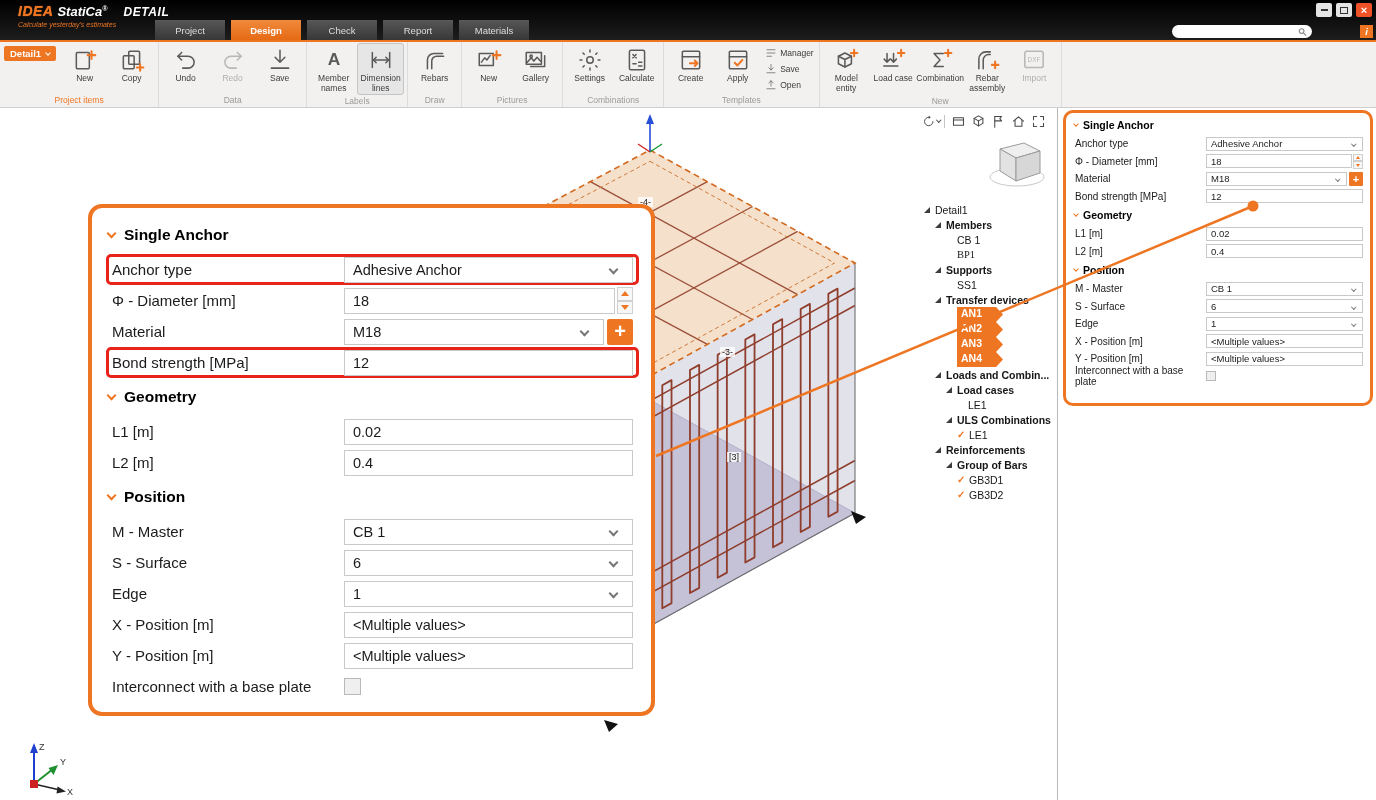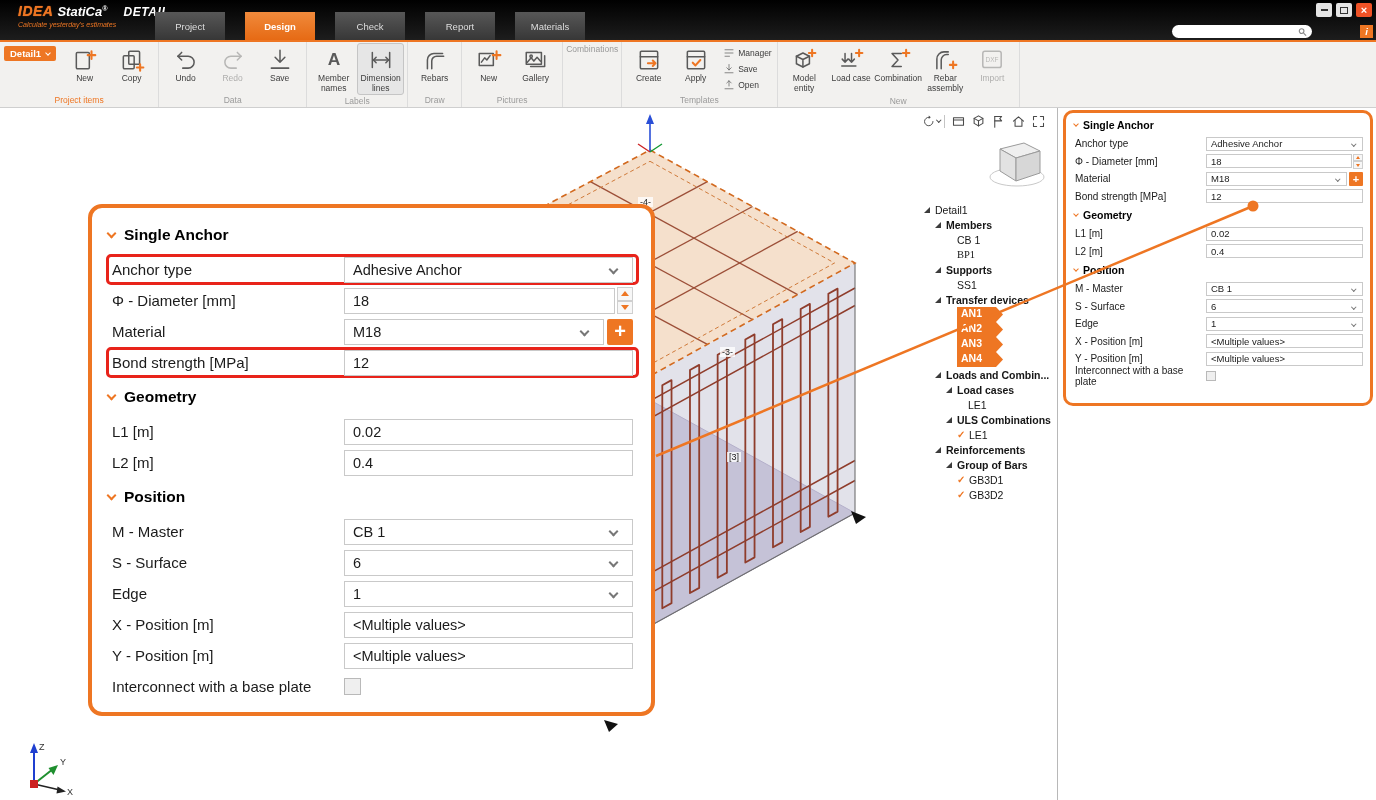--- a/index.html
+++ b/index.html
@@ -16,21 +16,21 @@
   .logo-sup { color:#fff; font-size:7px; vertical-align:super; }
   .logo-app { color:#fff; font-weight:bold; font-style:italic; font-size:12px; margin-left:12px; letter-spacing:.6px; }
   .tagline { color:#ee7623; font-size:7px; font-style:italic; margin-top:2px; }
   .doc-title { position:absolute; left:0; right:0; top:6px; text-align:center; color:#e8e8e8; font-size:10.5px; }
   .winbtns { position:absolute; right:4px; top:3px; display:flex; gap:4px; }
   .winbtn { width:16px; height:14px; display:flex; align-items:center; justify-content:center; border-radius:2px; cursor:default; }
   .winbtn.min,.winbtn.max { background:#e4e4e4; }
   .glyph-min { width:7px; height:2px; background:#333; }
   .glyph-max { width:8px; height:7px; border:1.5px solid #333; }
   .winbtn.close { background:#ef5226; color:#fff; font-size:11px; font-weight:bold; }
-  .tabs { position:absolute; left:155px; bottom:0; display:flex; gap:20px; height:28px; }
+  .tabs { position:absolute; left:155px; bottom:0; display:flex; gap:6px; height:20px; }
   .tab { min-width:70px; padding:0 10px; background:linear-gradient(#575757,#373737); color:#dedede;
     font-size:9.5px; display:flex; align-items:center; justify-content:center; }
   .tab.active { background:linear-gradient(#f08a3c,#e66a14); color:#fff; font-weight:bold; }
   .search { position:absolute; right:64px; bottom:2px; width:140px; height:13px; background:#fff;
     border-radius:7px; display:flex; align-items:center; padding:0 5px; }
   .search input { border:none; outline:none; flex:1; font-size:9px; height:11px; background:transparent;
     font-family:"Liberation Sans",sans-serif; }
   .info-btn { position:absolute; right:3px; bottom:2px; width:13px; height:13px; background:#ee7623;
     color:#fff; font-size:9.5px; font-weight:bold; font-style:italic; display:flex; align-items:center; justify-content:center; }
 
@@ -267,20 +267,36 @@
             <circle cx="7.5" cy="8.5" r="1.1"></circle>
             <path d="M4 14l3.5-4 2.5 3 3-3.5 3 3.5"></path>
             <path d="M20 8v10H7"></path>
           </svg>
           <span class="rlabel">Gallery</span>
         </div>
       </div>
       <div class="rgroup-label">Pictures</div>
     </div>
     <div class="rgroup">
+      <div class="rgroup-content">
+        <div class="rbtn">
+          <svg class="ric" width="26" height="26" viewBox="0 0 24 24">
+            <circle cx="12" cy="12" r="3"></circle>
+            <path d="M12 4.5V2.8M12 21.2v-1.7M19.5 12h1.7M2.8 12h1.7M17.3 6.7l1.2-1.2M5.5 18.5l1.2-1.2M17.3 17.3l1.2 1.2M5.5 5.5l1.2 1.2"></path>
+          </svg>
+          <span class="rlabel">Settings</span>
+        </div>
+        <div class="rbtn">
+          <svg class="ric" width="26" height="26" viewBox="0 0 24 24">
+            <rect x="5" y="3" width="14" height="18" rx="1.5"></rect>
+            <path d="M8.2 7l3 3m0-3l-3 3M8.2 15.5h3M13.5 14h3m-3 3.5h3"></path>
+          </svg>
+          <span class="rlabel">Calculate</span>
+        </div>
+      </div>
       <div class="rgroup-label">Combinations</div>
     </div>
     <div class="rgroup">
       <div class="rgroup-content">
         <div class="rbtn">
           <svg class="ric" width="26" height="26" viewBox="0 0 24 24">
             <rect x="4" y="4" width="16" height="16" rx="1"></rect>
             <path d="M4 9h16"></path>
             <path class="o" d="M11 15h7m0 0-2.5-2.5M18 15l-2.5 2.5"></path>
           </svg>

